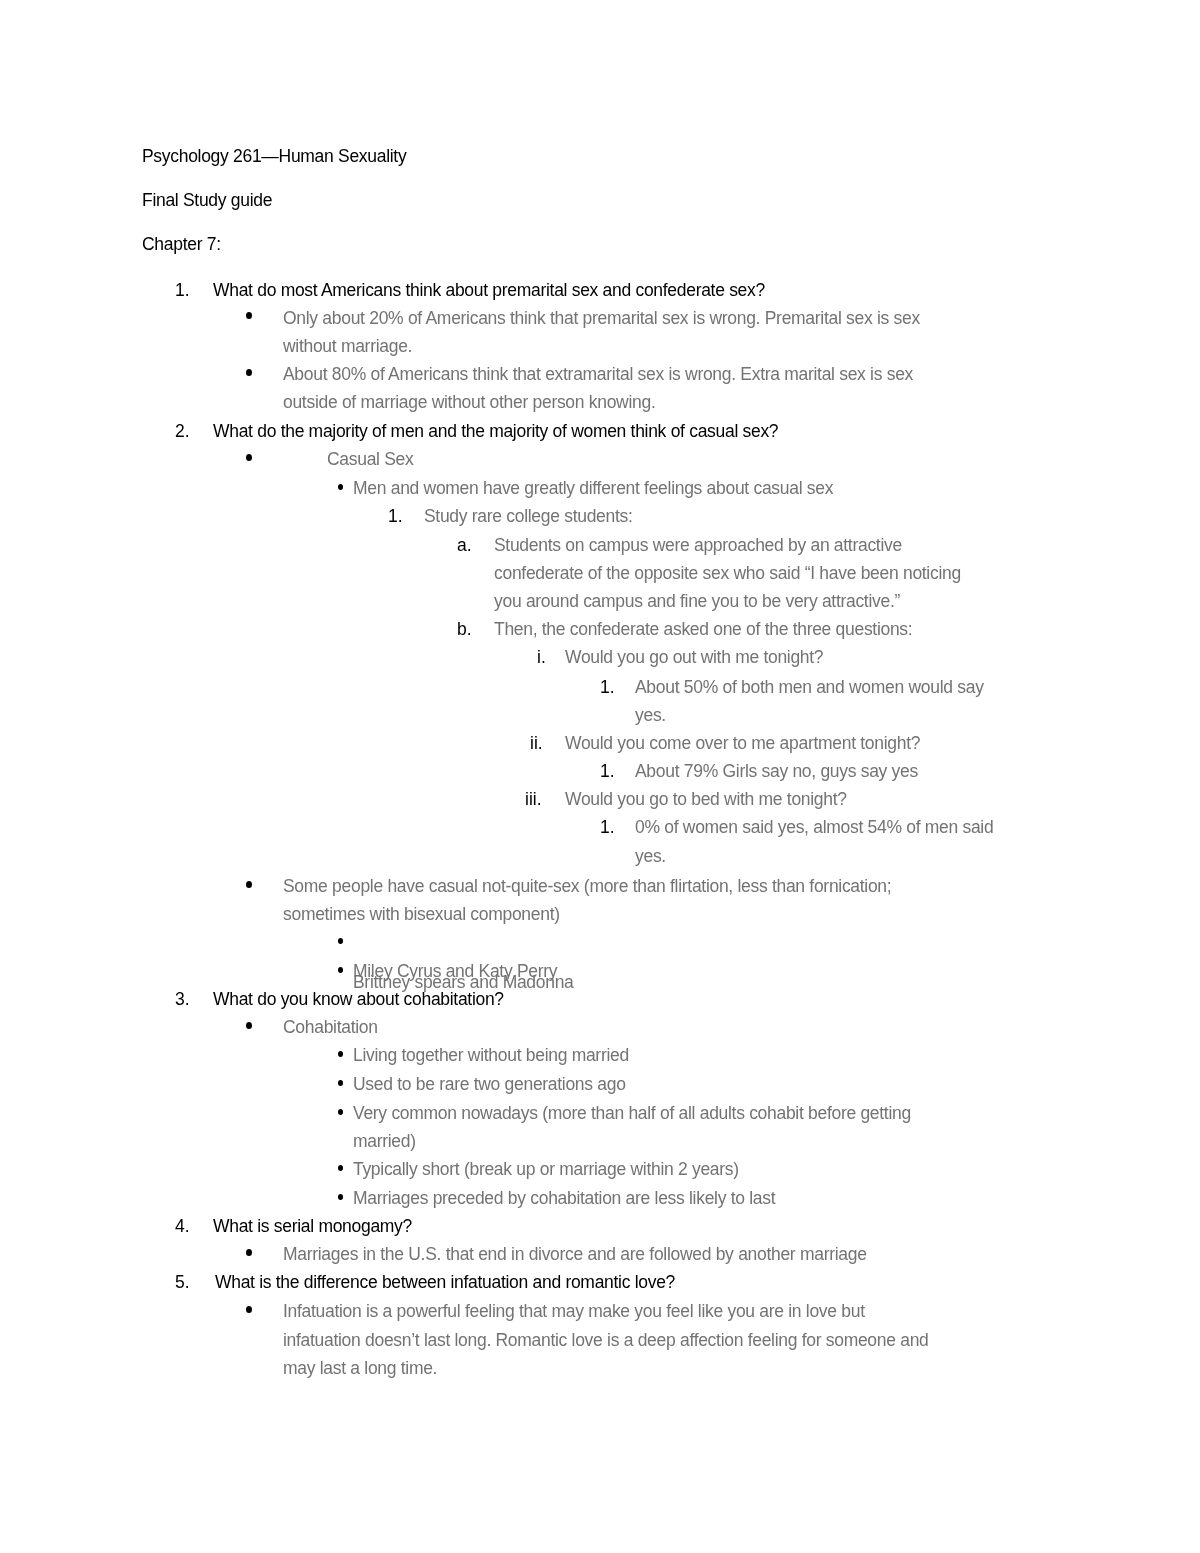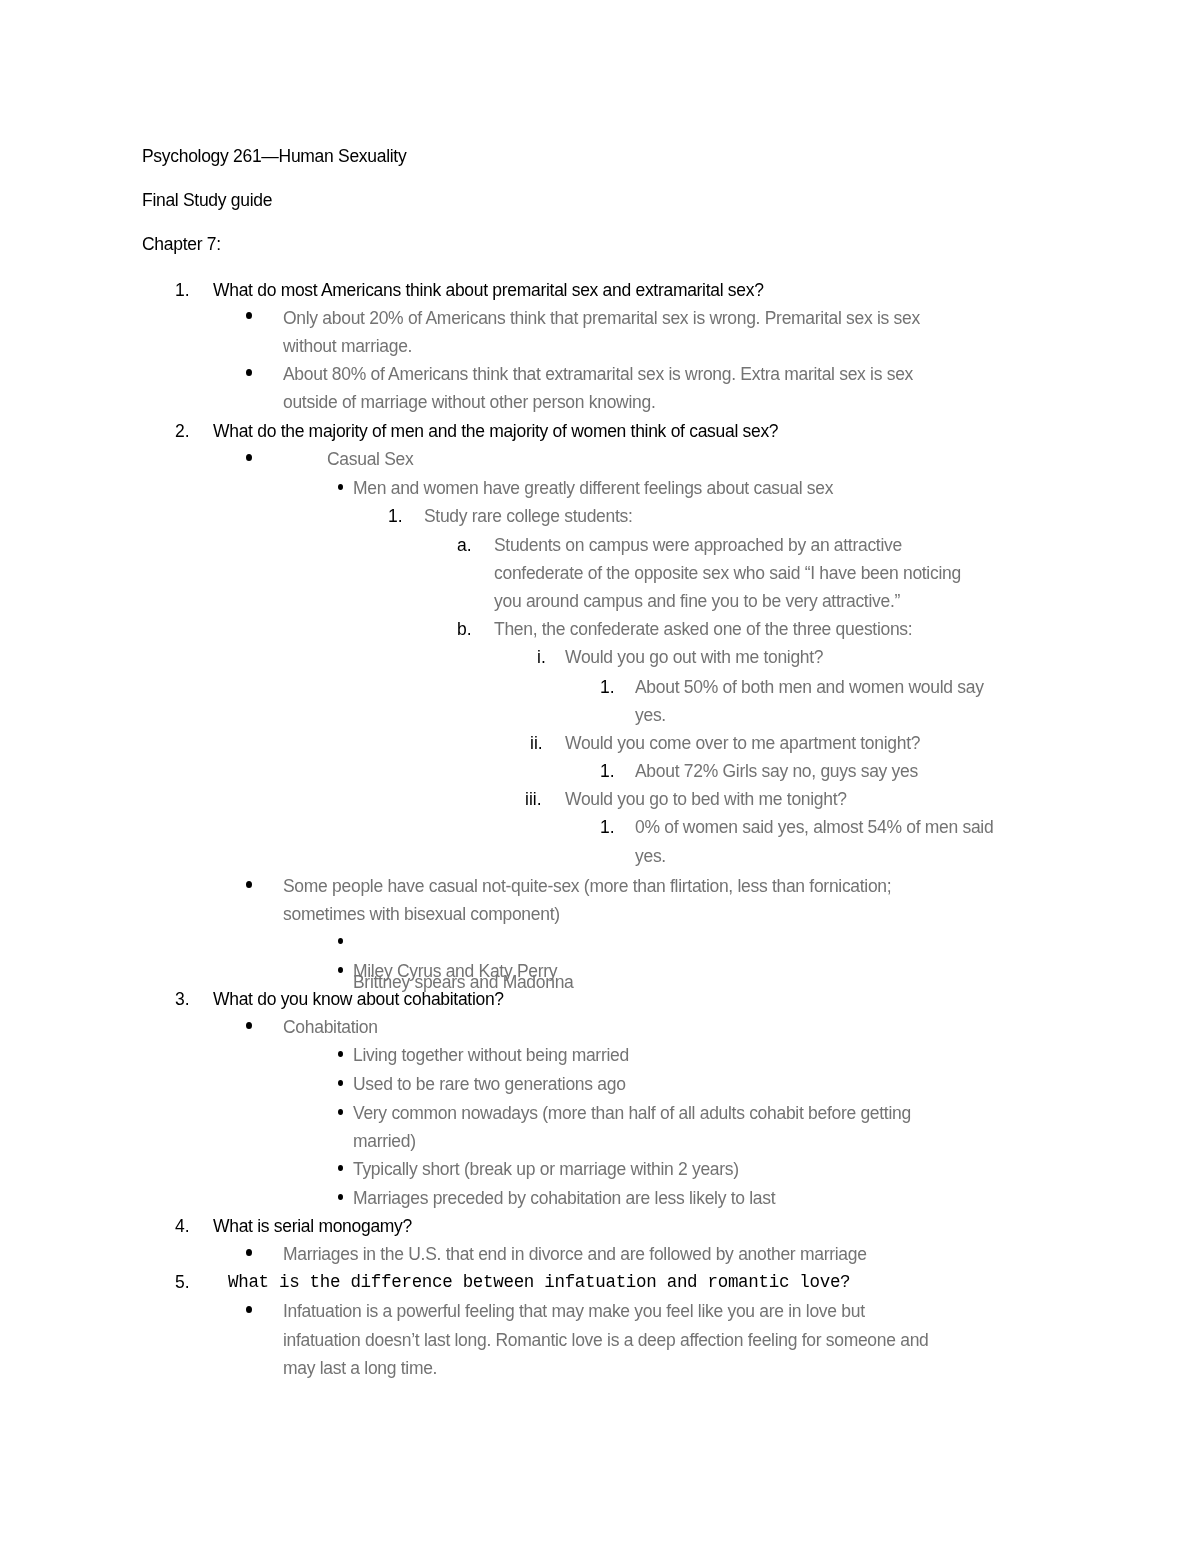--- a/index.html
+++ b/index.html
@@ -52,21 +52,21 @@
 </head>
 <body>
 
 <div class="page">
 
   <div class="line black" style="left:142px; top:145px;">Psychology 261—Human Sexuality</div>
   <div class="line black" style="left:142px; top:189px;">Final Study guide</div>
   <div class="line black bold" style="left:142px; top:233px;">Chapter 7:</div>
 
   <div class="marker black bold" style="left:175px; top:279px;">1.</div>
-  <div class="line black" style="left:213px; top:279px;">What do most Americans think about premarital sex and extramarital sex?</div>
+  <div class="line black" style="left:213px; top:279px;">What do most Americans think about premarital sex and confederate sex?</div>
 
   <span class="bullet-dot" style="left:246px; top:312px;"></span>
   <div class="line red" style="left:283px; top:307px;">Only about 20% of Americans think that premarital sex is wrong. Premarital sex is sex</div>
   <div class="line red" style="left:283px; top:335px;">without marriage.</div>
 
   <span class="bullet-dot" style="left:246px; top:369px;"></span>
   <div class="line red" style="left:283px; top:363px;">About 80% of Americans think that extramarital sex is wrong. Extra marital sex is sex</div>
   <div class="line red" style="left:283px; top:391px;">outside of marriage without other person knowing.</div>
 
   <div class="marker black bold" style="left:175px; top:420px;">2.</div>
@@ -91,21 +91,21 @@
 
   <div class="marker black" style="left:537px; top:646px;">i.</div>
   <div class="line red" style="left:565px; top:646px;">Would you go out with me tonight?</div>
   <div class="marker black" style="left:600px; top:676px;">1.</div>
   <div class="line red" style="left:635px; top:676px;">About 50% of both men and women would say</div>
   <div class="line red" style="left:635px; top:704px;">yes.</div>
 
   <div class="marker black" style="left:530px; top:732px;">ii.</div>
   <div class="line red" style="left:565px; top:732px;">Would you come over to me apartment tonight?</div>
   <div class="marker black" style="left:600px; top:760px;">1.</div>
-  <div class="line red" style="left:635px; top:760px;">About 72% Girls say no, guys say yes</div>
+  <div class="line red" style="left:635px; top:760px;">About 79% Girls say no, guys say yes</div>
 
   <div class="marker black" style="left:525px; top:788px;">iii.</div>
   <div class="line red" style="left:565px; top:788px;">Would you go to bed with me tonight?</div>
   <div class="marker black" style="left:600px; top:816px;">1.</div>
   <div class="line red" style="left:635px; top:816px;">0% of women said yes, almost 54% of men said</div>
   <div class="line red" style="left:635px; top:845px;">yes.</div>
 
   <span class="bullet-dot" style="left:246px; top:881px;"></span>
   <div class="line red" style="left:283px; top:875px;">Some people have casual not-quite-sex (more than flirtation, less than fornication;</div>
   <div class="line red" style="left:283px; top:903px;">sometimes with bisexual component)</div>
@@ -133,20 +133,20 @@
   <span class="bullet-dot small" style="left:338px; top:1194px;"></span>
   <div class="line red" style="left:353px; top:1187px;">Marriages preceded by cohabitation are less likely to last</div>
 
   <div class="marker black bold" style="left:175px; top:1215px;">4.</div>
   <div class="line black" style="left:213px; top:1215px;">What is serial monogamy?</div>
 
   <span class="bullet-dot" style="left:246px; top:1249px;"></span>
   <div class="line red" style="left:283px; top:1243px;">Marriages in the U.S. that end in divorce and are followed by another marriage</div>
 
   <div class="marker black bold" style="left:175px; top:1271px;">5.</div>
-  <div class="line black" style="left:228px; top:1271px;font-family:Liberation Mono, monospace;">What is the difference between infatuation and romantic love?</div>
+  <div class="line black" style="left:215px; top:1271px;">What is the difference between infatuation and romantic love?</div>
 
   <span class="bullet-dot" style="left:246px; top:1306px;"></span>
   <div class="line red" style="left:283px; top:1329px;">infatuation doesn’t last long. Romantic love is a deep affection feeling for someone and</div>
   <div class="line red" style="left:283px; top:1300px;">Infatuation is a powerful feeling that may make you feel like you are in love but</div>
   <div class="line red" style="left:283px; top:1357px;">may last a long time.</div>
 
 </div>
 
 </body></html>

